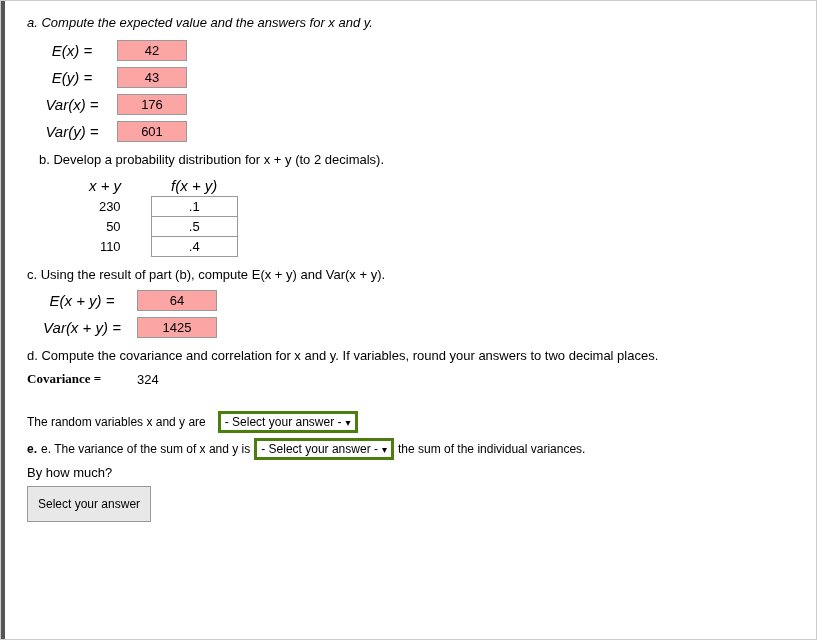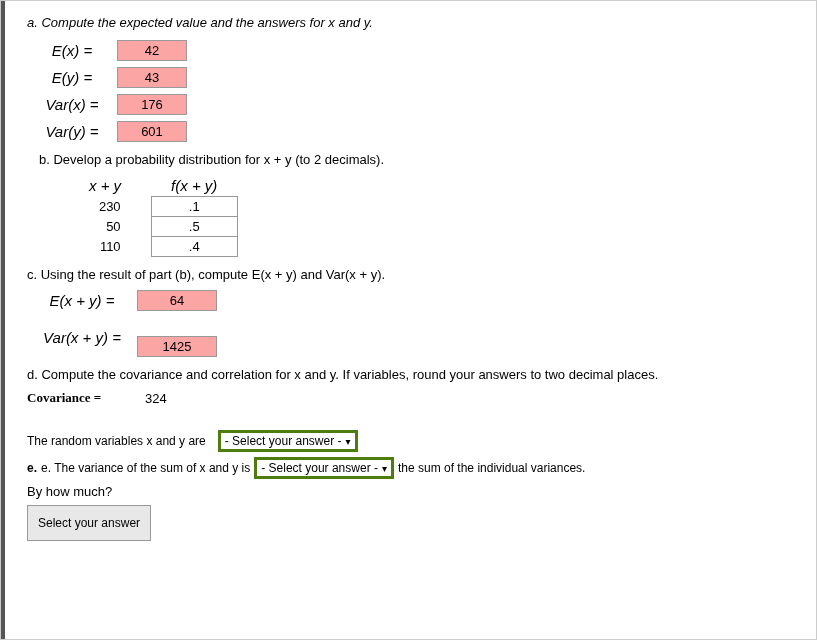--- a/index.html
+++ b/index.html
@@ -78,21 +78,20 @@
       margin-bottom: 5px;
     }
     .cov-label {
       font-size: 13px;
       font-weight: bold;
       min-width: 110px;
       font-family: Liberation Serif, serif;
     }
     .cov-value {
       font-size: 13px;
-      margin-left: 8px;
     }
     .random-var-line {
       font-size: 12px;
       margin-top: 24px;
       margin-bottom: 5px;
       display: flex;
       align-items: center;
       flex-wrap: wrap;
       gap: 12px;
     }
@@ -191,21 +190,21 @@
   </div>
 
   <div style="margin-left:8px; margin-top:10px;">
     <div class="part-header">c.  Using the result of part (b), compute E(x + y) and Var(x + y).</div>
     <div class="value-row">
       <span class="value-label math-italic" style="min-width:110px;">E(x + y) =</span>
       <span class="value-box" style="min-width:80px;">64</span>
     </div>
     <div class="value-row">
       <span class="value-label math-italic" style="min-width:110px;">Var(x + y) =</span>
-      <span class="value-box" style="min-width:80px;margin-top:19px;">1425</span>
+      <span class="value-box" style="min-width:80px;">1425</span>
     </div>
   </div>
 
   <div style="margin-left:8px; margin-top:10px;">
     <div class="part-header">d.  Compute the covariance and correlation for x and y. If variables, round your answers to two decimal places.</div>
     <div class="covariance-row">
       <span class="cov-label bold">Covariance =</span>
       <span class="cov-value">324</span>
     </div>
   </div>

